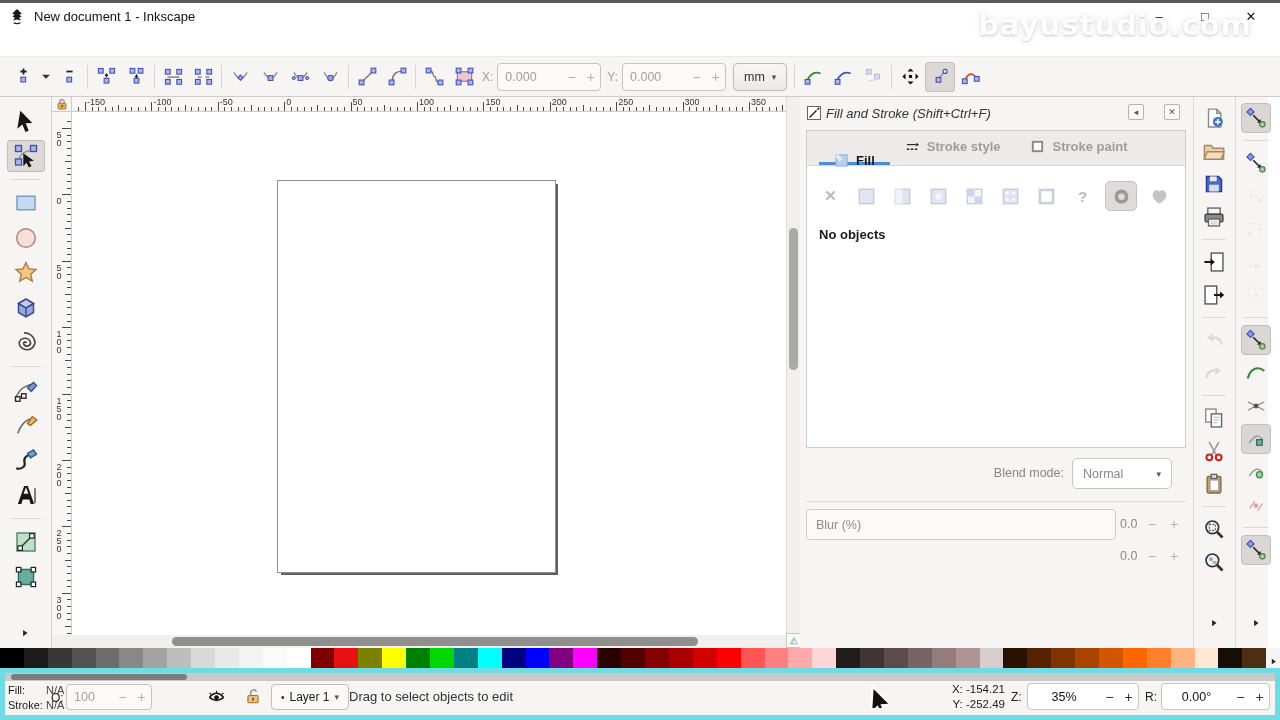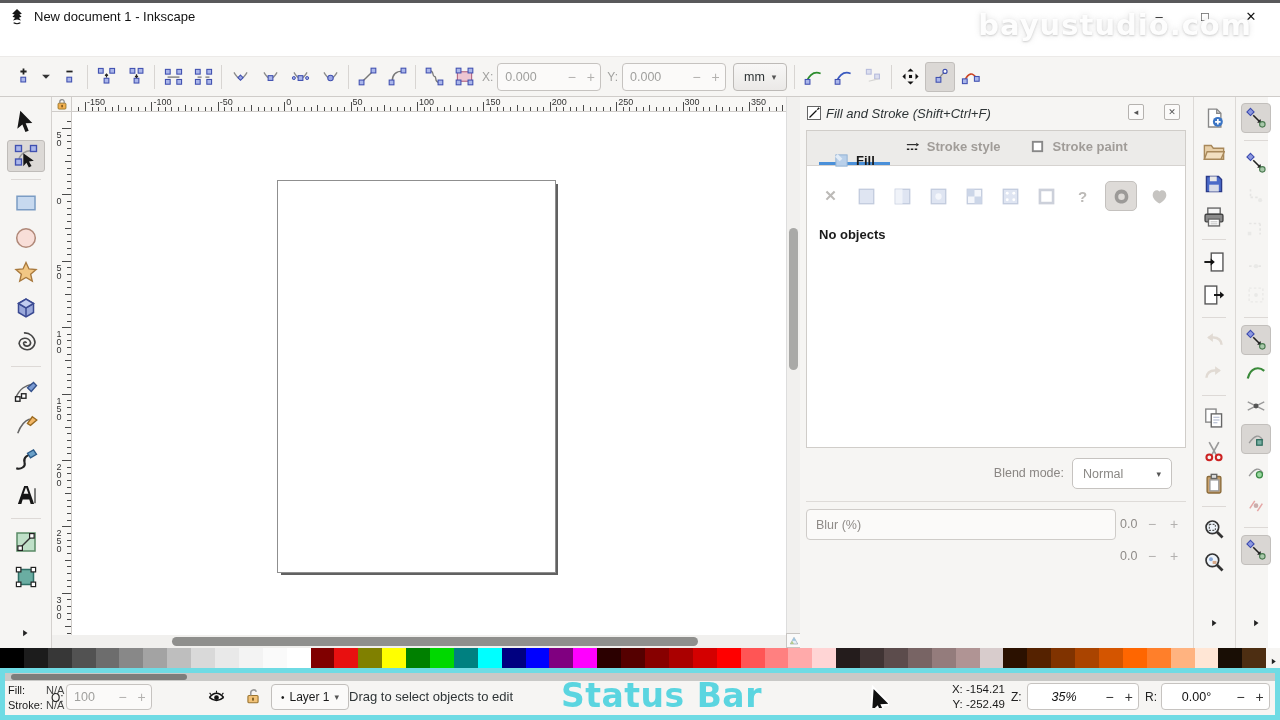--- a/index.html
+++ b/index.html
@@ -136,21 +136,21 @@
   .icon-btn.lock{left:239px;}
   .layer-btn{position:absolute;left:266px;top:3px;height:26px;border:1px solid #c2bfbc;border-radius:4px;background:#fbfaf9;
     display:flex;align-items:center;gap:5px;padding:0 9px;font-size:12px;color:#1a1a1a;}
   .layer-btn .bullet{font-size:10px;}
   .sb-msg{position:absolute;left:344px;top:8px;font-size:13px;color:#2e3436;}
   .sb-annotation{position:absolute;left:556px;top:-5px;font-family:"DejaVu Sans",sans-serif;font-weight:bold;font-size:33px;
     color:#5bd5e0;letter-spacing:.5px;}
   .cursor{position:absolute;left:858px;top:1px;z-index:20;}
   .xy-block{position:absolute;left:918px;top:1px;width:82px;text-align:right;font-size:11.5px;line-height:15px;color:#1a1a1a;}
   .z-label{position:absolute;left:1006px;top:9px;font-size:12px;color:#222;}
-  .z-spin{position:absolute;left:1022px;top:2px;width:112px;height:27px;background:#fff;font-style:italic;}
+  .z-spin{position:absolute;left:1022px;top:2px;width:112px;height:27px;background:#fff;}
   .r-label{position:absolute;left:1140px;top:9px;font-size:12px;color:#222;}
   .r-spin{position:absolute;left:1156px;top:2px;width:109px;height:27px;background:#fff;}
   .live .spin-val{color:#111;text-align:center;padding-left:0;}
   .live .spin-btn{color:#333;}
 </style>
 </head>
 <body>
 
 <div class="window">
   <div class="top-strip"></div>
@@ -1098,21 +1098,20 @@
             <path d="M6 7.5V5.2A2.6 2.6 0 0 1 11 4.2" fill="none" stroke="#999" stroke-width="1.4"></path>
             <rect x="7.2" y="9.5" width="1.6" height="2.6" fill="#7a5a20"></rect>
           </svg>
         </span>
       <div class="layer-btn">
         <span class="bullet">•</span>
         <span>Layer 1</span>
         <span class="dd-arrow">▾</span>
       </div>
       <span class="sb-msg">Drag to select objects to edit</span>
-      <div class="sb-annotation">Status Bar</div>
       <span class="cursor">
           <svg width="26" height="26" viewBox="0 0 16 16" xmlns="http://www.w3.org/2000/svg">
             <path d="M6 3l11 11-5.4.2 3 6.8-2.7 1.2-3-6.9L5 19z" fill="#111" stroke="#fff" stroke-width="1.2"></path>
           </svg>
         </span>
       <div class="xy-block">
         <div><span>X:</span> <span>-154.21</span></div>
         <div><span>Y:</span> <span>-252.49</span></div>
       </div>
       <span class="z-label">Z:</span>

